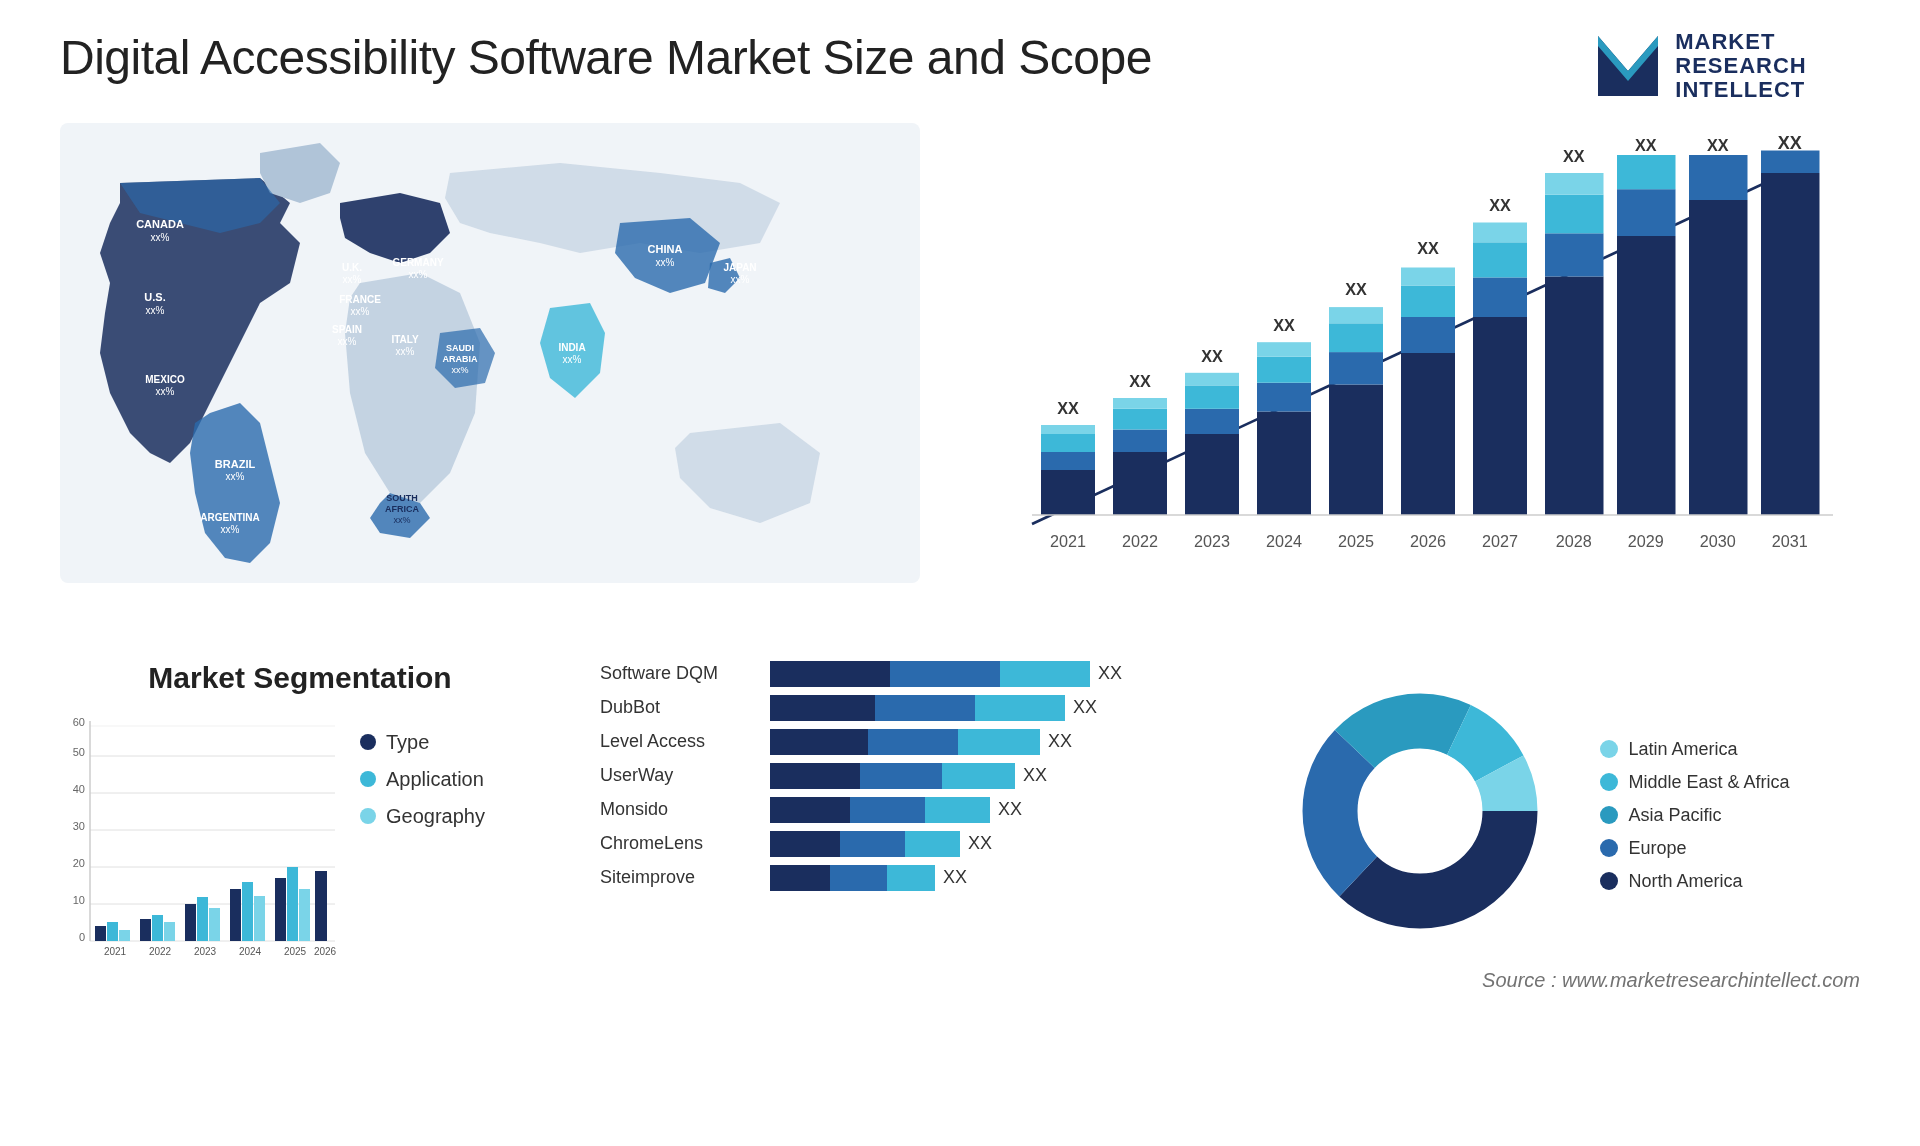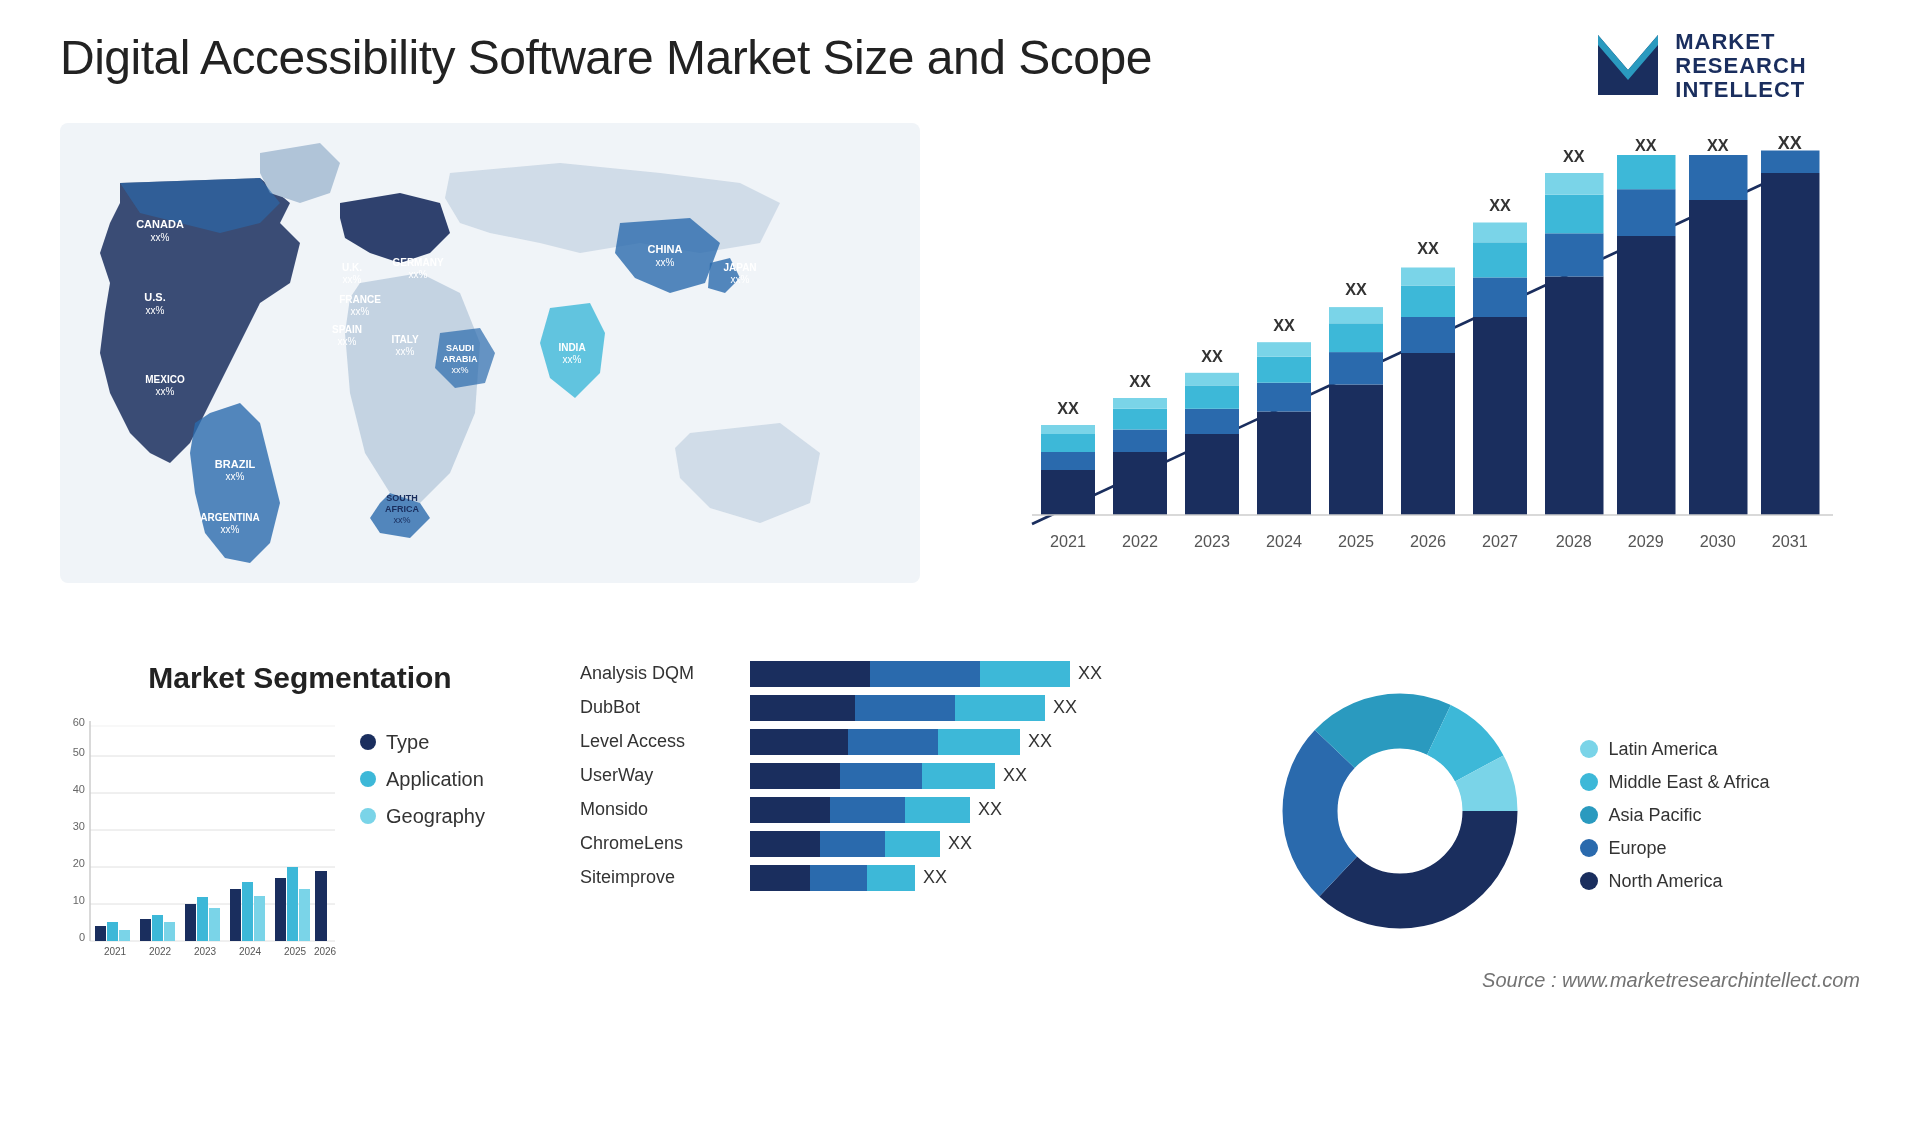--- a/index.html
+++ b/index.html
@@ -32,21 +32,21 @@
     }
     
     .logo-box {
       display: flex;
       flex-direction: column;
       align-items: center;
       width: 320px;
     }
     .logo-inner {
       display: flex;
-      align-items: flex-start;
+      align-items: center;
       gap: 12px;
     }
     .logo-m {
       width: 70px;
       height: 70px;
     }
     .logo-text {
       display: flex;
       flex-direction: column;
       line-height: 1.1;
@@ -70,21 +70,21 @@
       position: relative;
     }
     .chart-container {
       flex: 1;
       height: 460px;
       position: relative;
     }
     
     .bottom-section {
       display: flex;
-      gap: 40px;
+      gap: 60px;
       align-items: flex-start;
     }
     .segmentation-box {
       flex: 0 0 480px;
     }
     .key-players-box {
       flex: 0 0 540px;
     }
     .regional-box {
       flex: 1;
@@ -452,21 +452,21 @@
             <span>Geography</span>
           </div>
         </div>
       </div>
     </div>
 
     <div class="key-players-box">
       <div class="players-list">
 
         <div class="player-row">
-          <div class="player-name">Analysis DQM</div>
+          <div class="player-name">Software DQM</div>
           <div class="player-bar-wrap">
             <div class="player-bar" style="width:320px">
               <div class="player-bar-seg1" style="width:120px"></div>
               <div class="player-bar-seg2" style="width:110px"></div>
               <div class="player-bar-seg3" style="width:90px"></div>
             </div>
             <span class="player-xx">XX</span>
           </div>
         </div>
 

